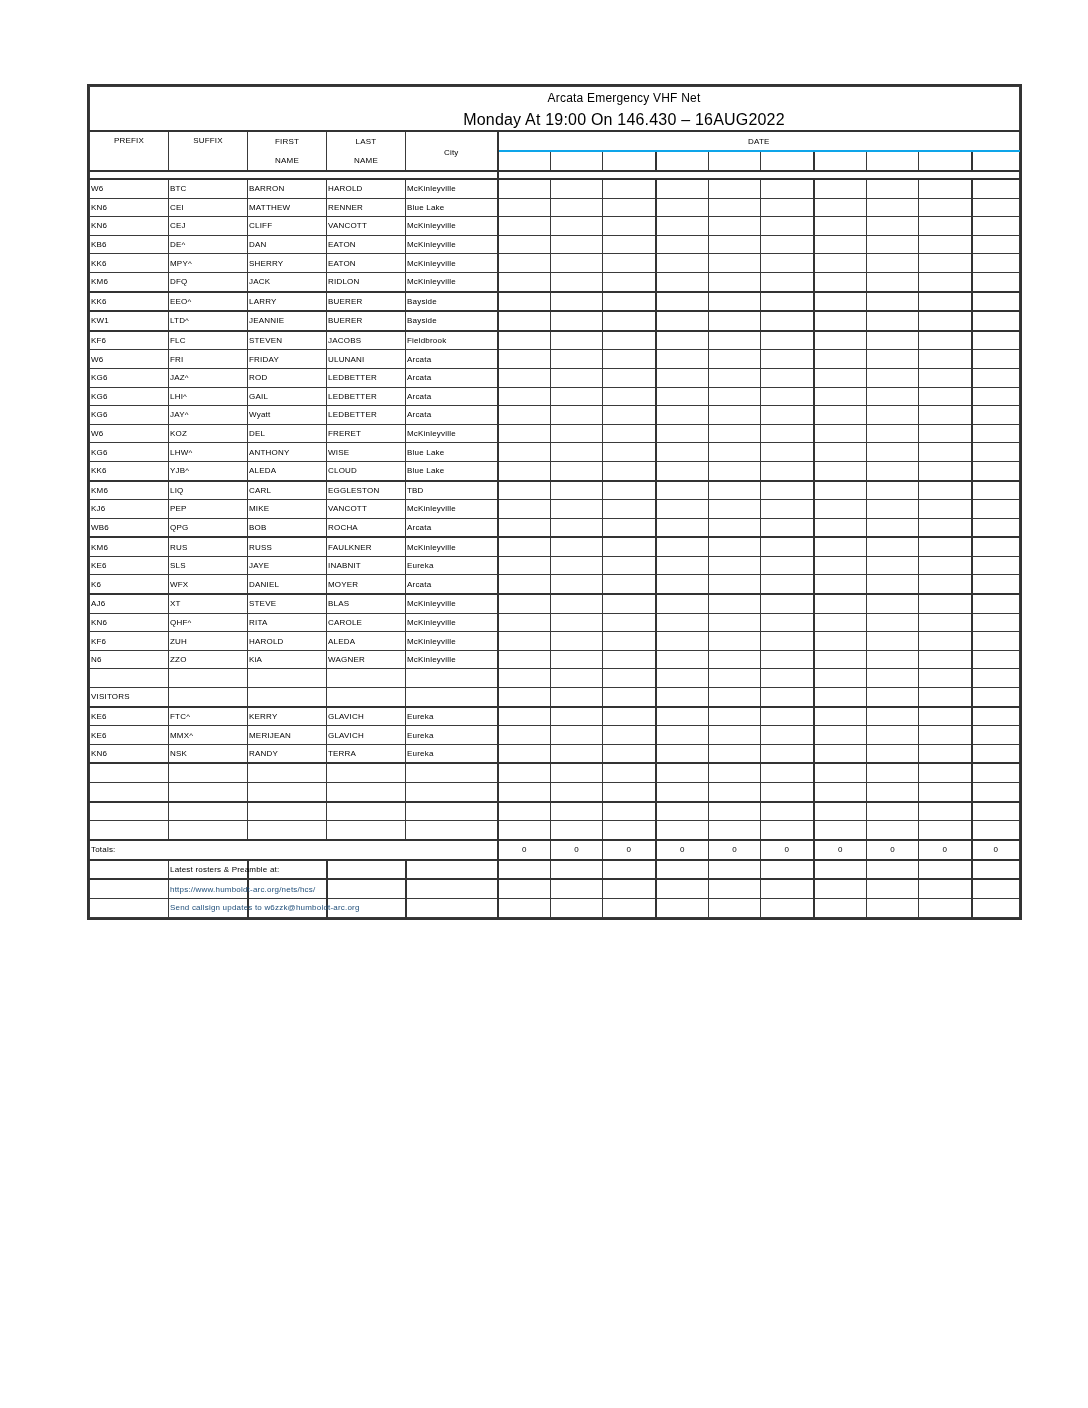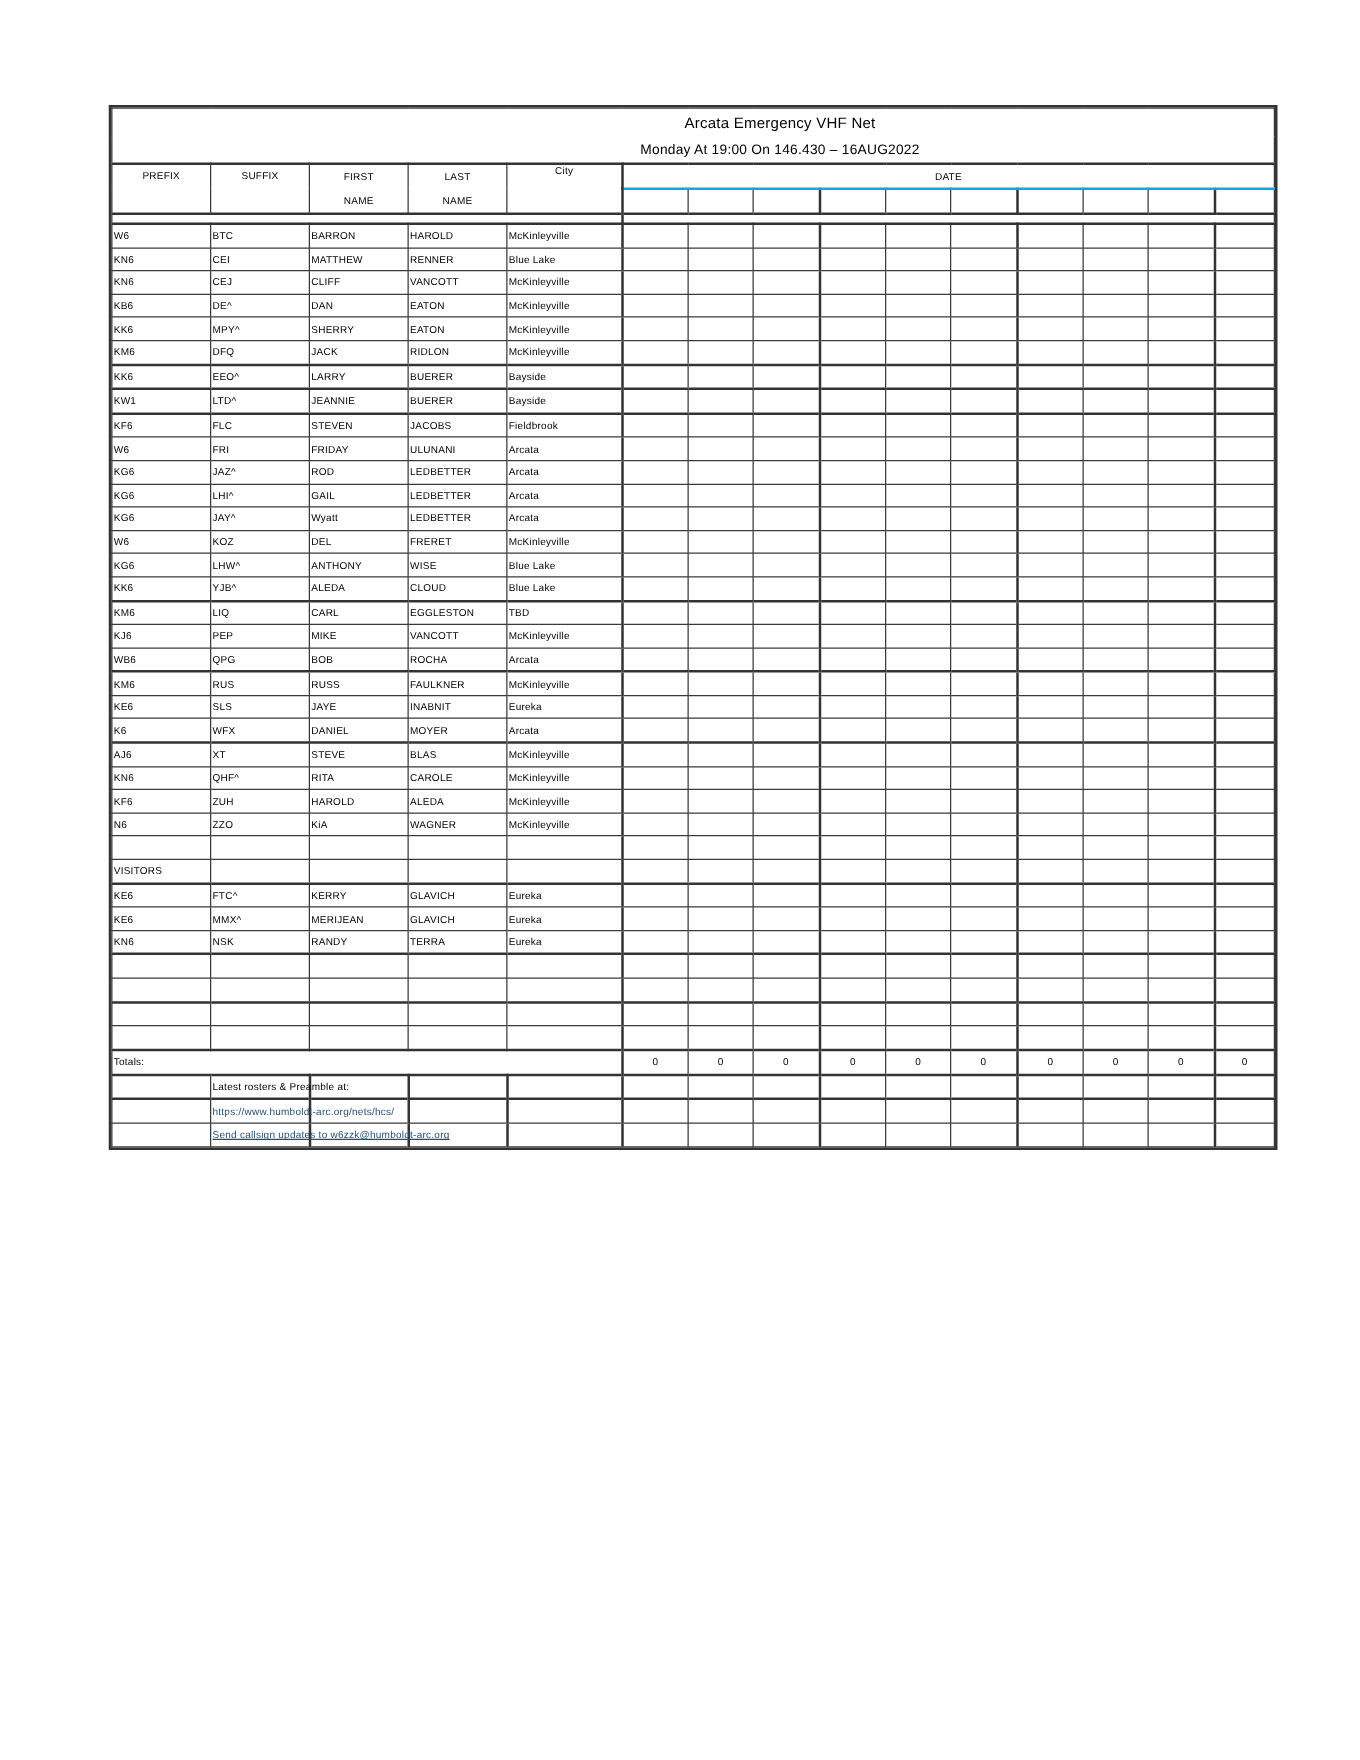--- a/index.html
+++ b/index.html
@@ -1,21 +1,21 @@
 <!DOCTYPE html>
 <html><head>
 <meta charset="utf-8">
 <style>
   html, body { margin:0; padding:0; background:#ffffff; }
   body { width:1088px; height:1408px; position:relative; font-family:"Liberation Sans", sans-serif; color:#000; }
   #sheet { position:absolute; left:87px; top:84px; width:935px; border:2px solid #333; box-sizing:border-box; }
   table { border-collapse:collapse; table-layout:fixed; width:100%; }
   td { border:1px solid #3a3a3a; padding:0 1px; height:17.6px; font-size:8px; white-space:nowrap; overflow:visible; vertical-align:middle; letter-spacing:0.2px; }
   .title-row td { height:22px; font-size:12px; text-align:center; border-bottom:none; padding-left:140px; }
-  .sub-row td { height:21px; font-size:11px; text-align:center; border-top:none; border-bottom:2px solid #333; padding-left:140px; }
+  .sub-row td { height:21px; font-size:16px; text-align:center; border-top:none; border-bottom:2px solid #333; padding-left:140px; }
   .hdr td { text-align:center; font-size:8px; height:18px; }
   .hdr .date-cell { border-bottom:2px solid #333; }
   .sep td { height:6px; border-top:2px solid #333; border-bottom:2px solid #333; }
   .thick-top td { border-top:2px solid #333; }
   .vb { border-right:2px solid #333; }
   .num { text-align:center; }
   .link { color:#1f4e79; }
   .totals td { height:18px; }
 </style>
 </head>
@@ -45,21 +45,21 @@
         <td colspan="15">Arcata Emergency VHF Net</td>
       </tr>
       <tr class="sub-row">
         <td colspan="15">Monday At 19:00 On 146.430 – 16AUG2022</td>
       </tr>
       <tr class="hdr">
         <td rowspan="2" style="vertical-align:top;padding-top:4px">PREFIX</td>
         <td rowspan="2" style="vertical-align:top;padding-top:4px">SUFFIX</td>
         <td style="border-bottom:none">FIRST</td>
         <td style="border-bottom:none">LAST</td>
-        <td rowspan="2" class="vb" style="vertical-align:top;padding-top:0">City</td>
+        <td rowspan="2" class="vb" style="vertical-align:top;padding-top:16px">City</td>
         <td colspan="10" style="border-bottom:2px solid #0ea5e9">DATE</td>
       </tr>
       <tr class="hdr" id="hdr2">
         <td style="border-top:none">NAME</td>
         <td style="border-top:none">NAME</td>
       <td class="date-cell"></td>
           <td class="date-cell"></td>
           <td class="date-cell" style="border-right: 2px solid rgb(51, 51, 51);"></td>
           <td class="date-cell"></td>
           <td class="date-cell"></td>
@@ -710,21 +710,21 @@
           <td></td>
           <td></td>
           <td style="border-right: 2px solid rgb(51, 51, 51);"></td>
           <td></td>
           <td></td>
           <td style="border-right: 2px solid rgb(51, 51, 51);"></td>
           <td></td>
         </tr>
         <tr>
           <td></td>
-          <td class="link" style="border-right: 2px solid rgb(51, 51, 51); text-decoration: underline;">Send callsign updates to w6zzk@humboldt-arc.org</td>
+          <td class="link" style="border-right: 2px solid rgb(51, 51, 51);">Send callsign updates to w6zzk@humboldt-arc.org</td>
           <td style="border-right: 2px solid rgb(51, 51, 51);"></td>
           <td style="border-right: 2px solid rgb(51, 51, 51);"></td>
           <td class="vb"></td>
           <td></td>
           <td></td>
           <td style="border-right: 2px solid rgb(51, 51, 51);"></td>
           <td></td>
           <td></td>
           <td style="border-right: 2px solid rgb(51, 51, 51);"></td>
           <td></td>

